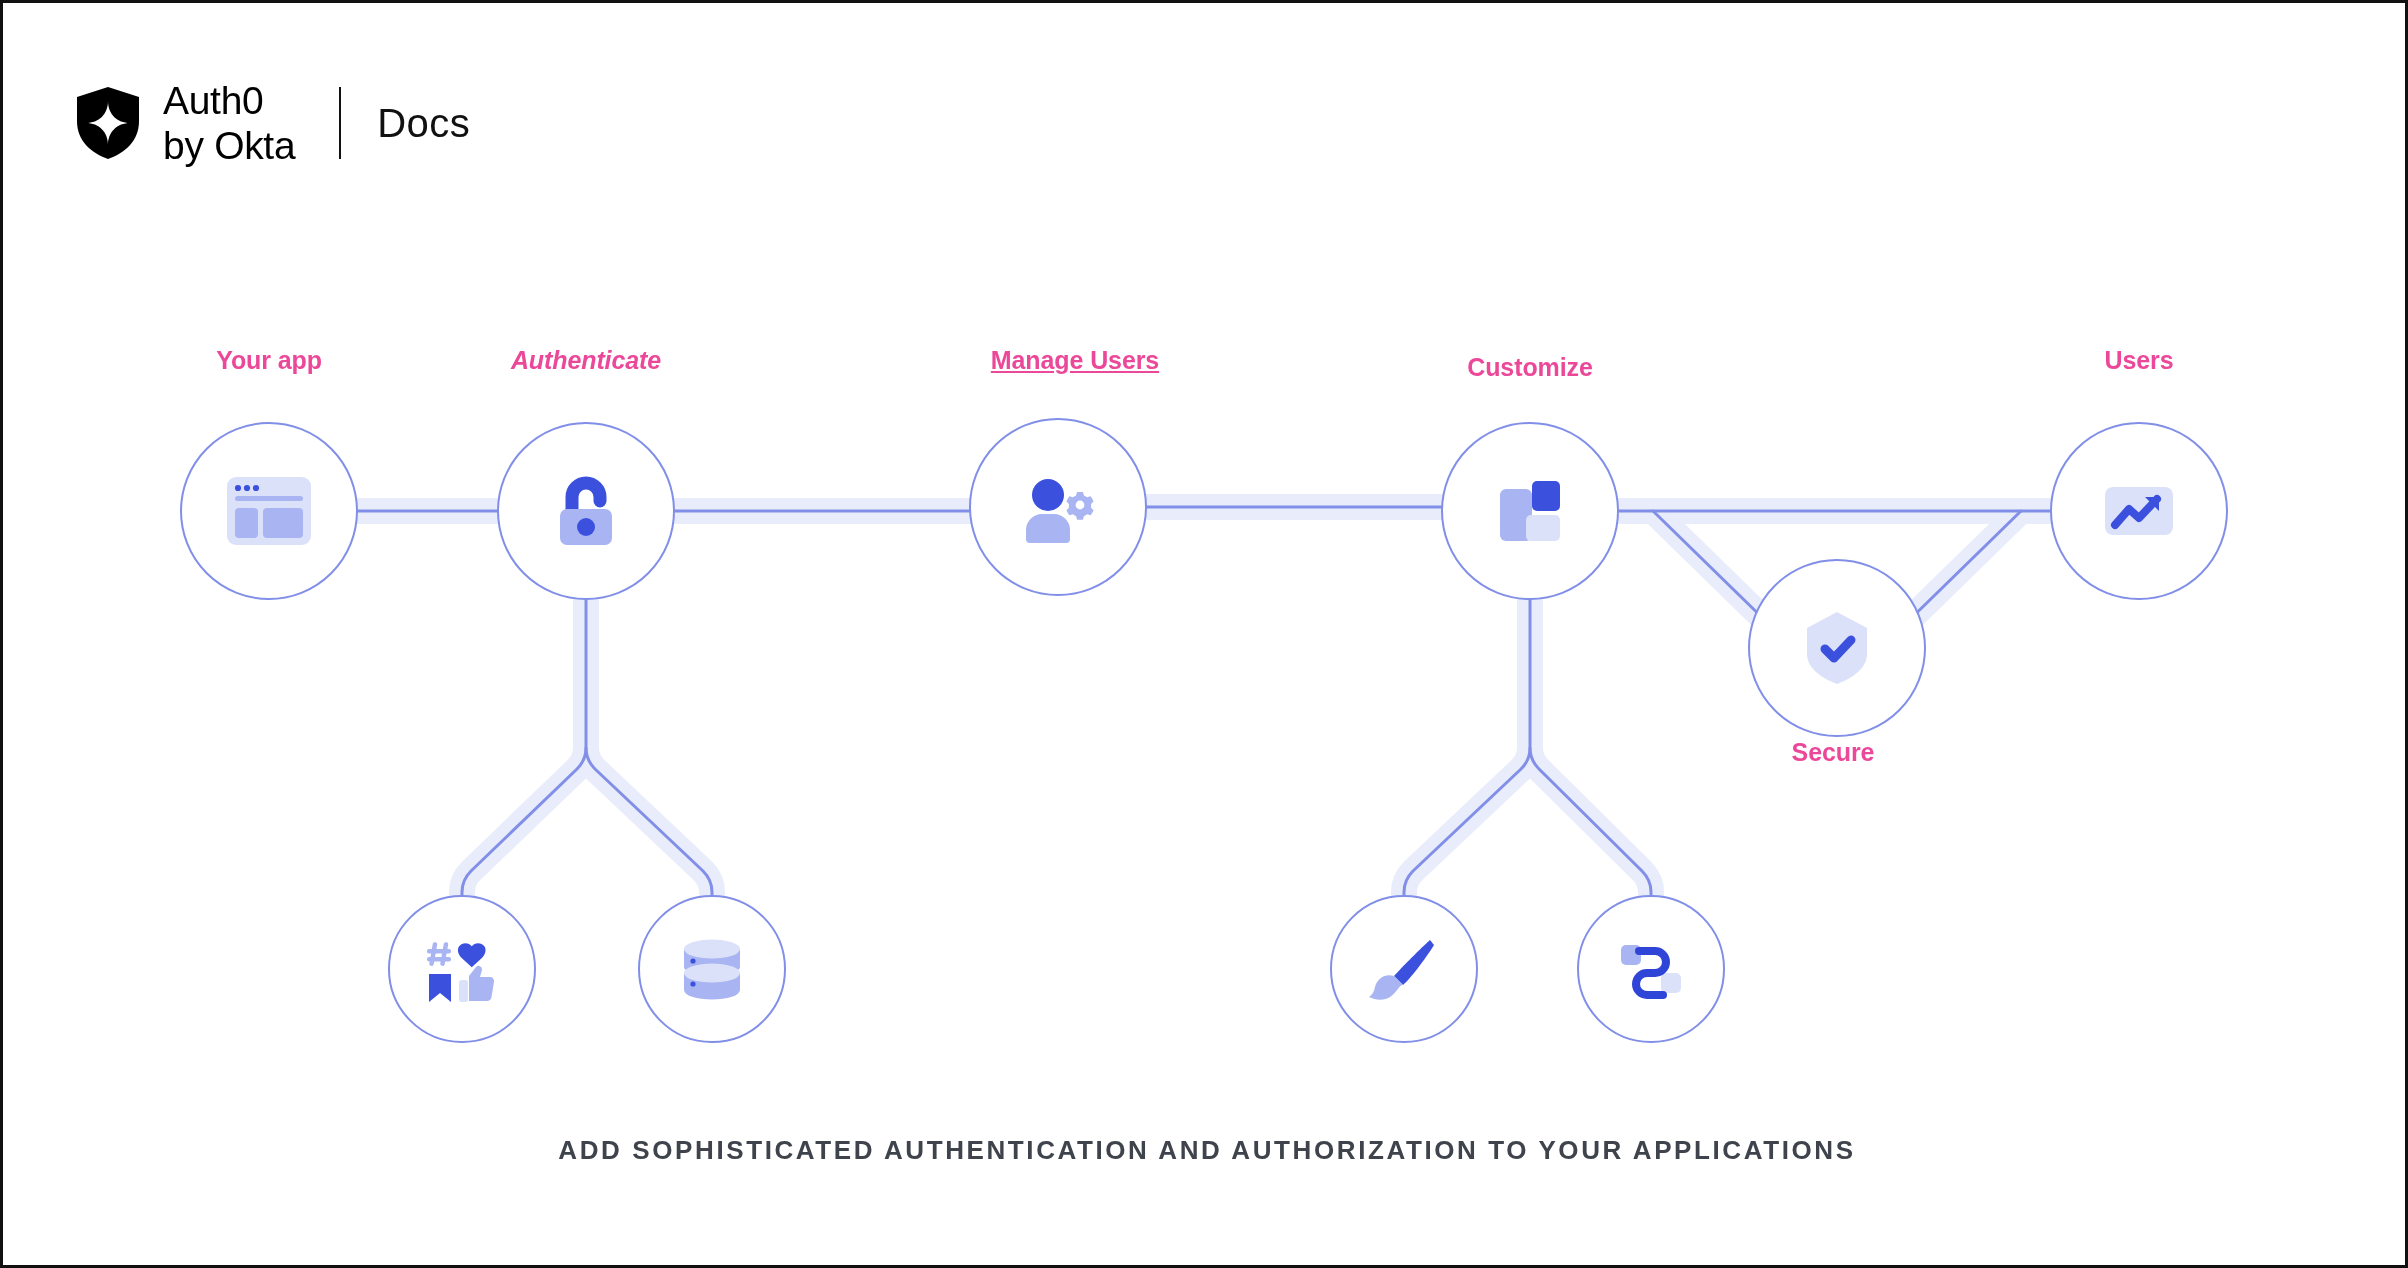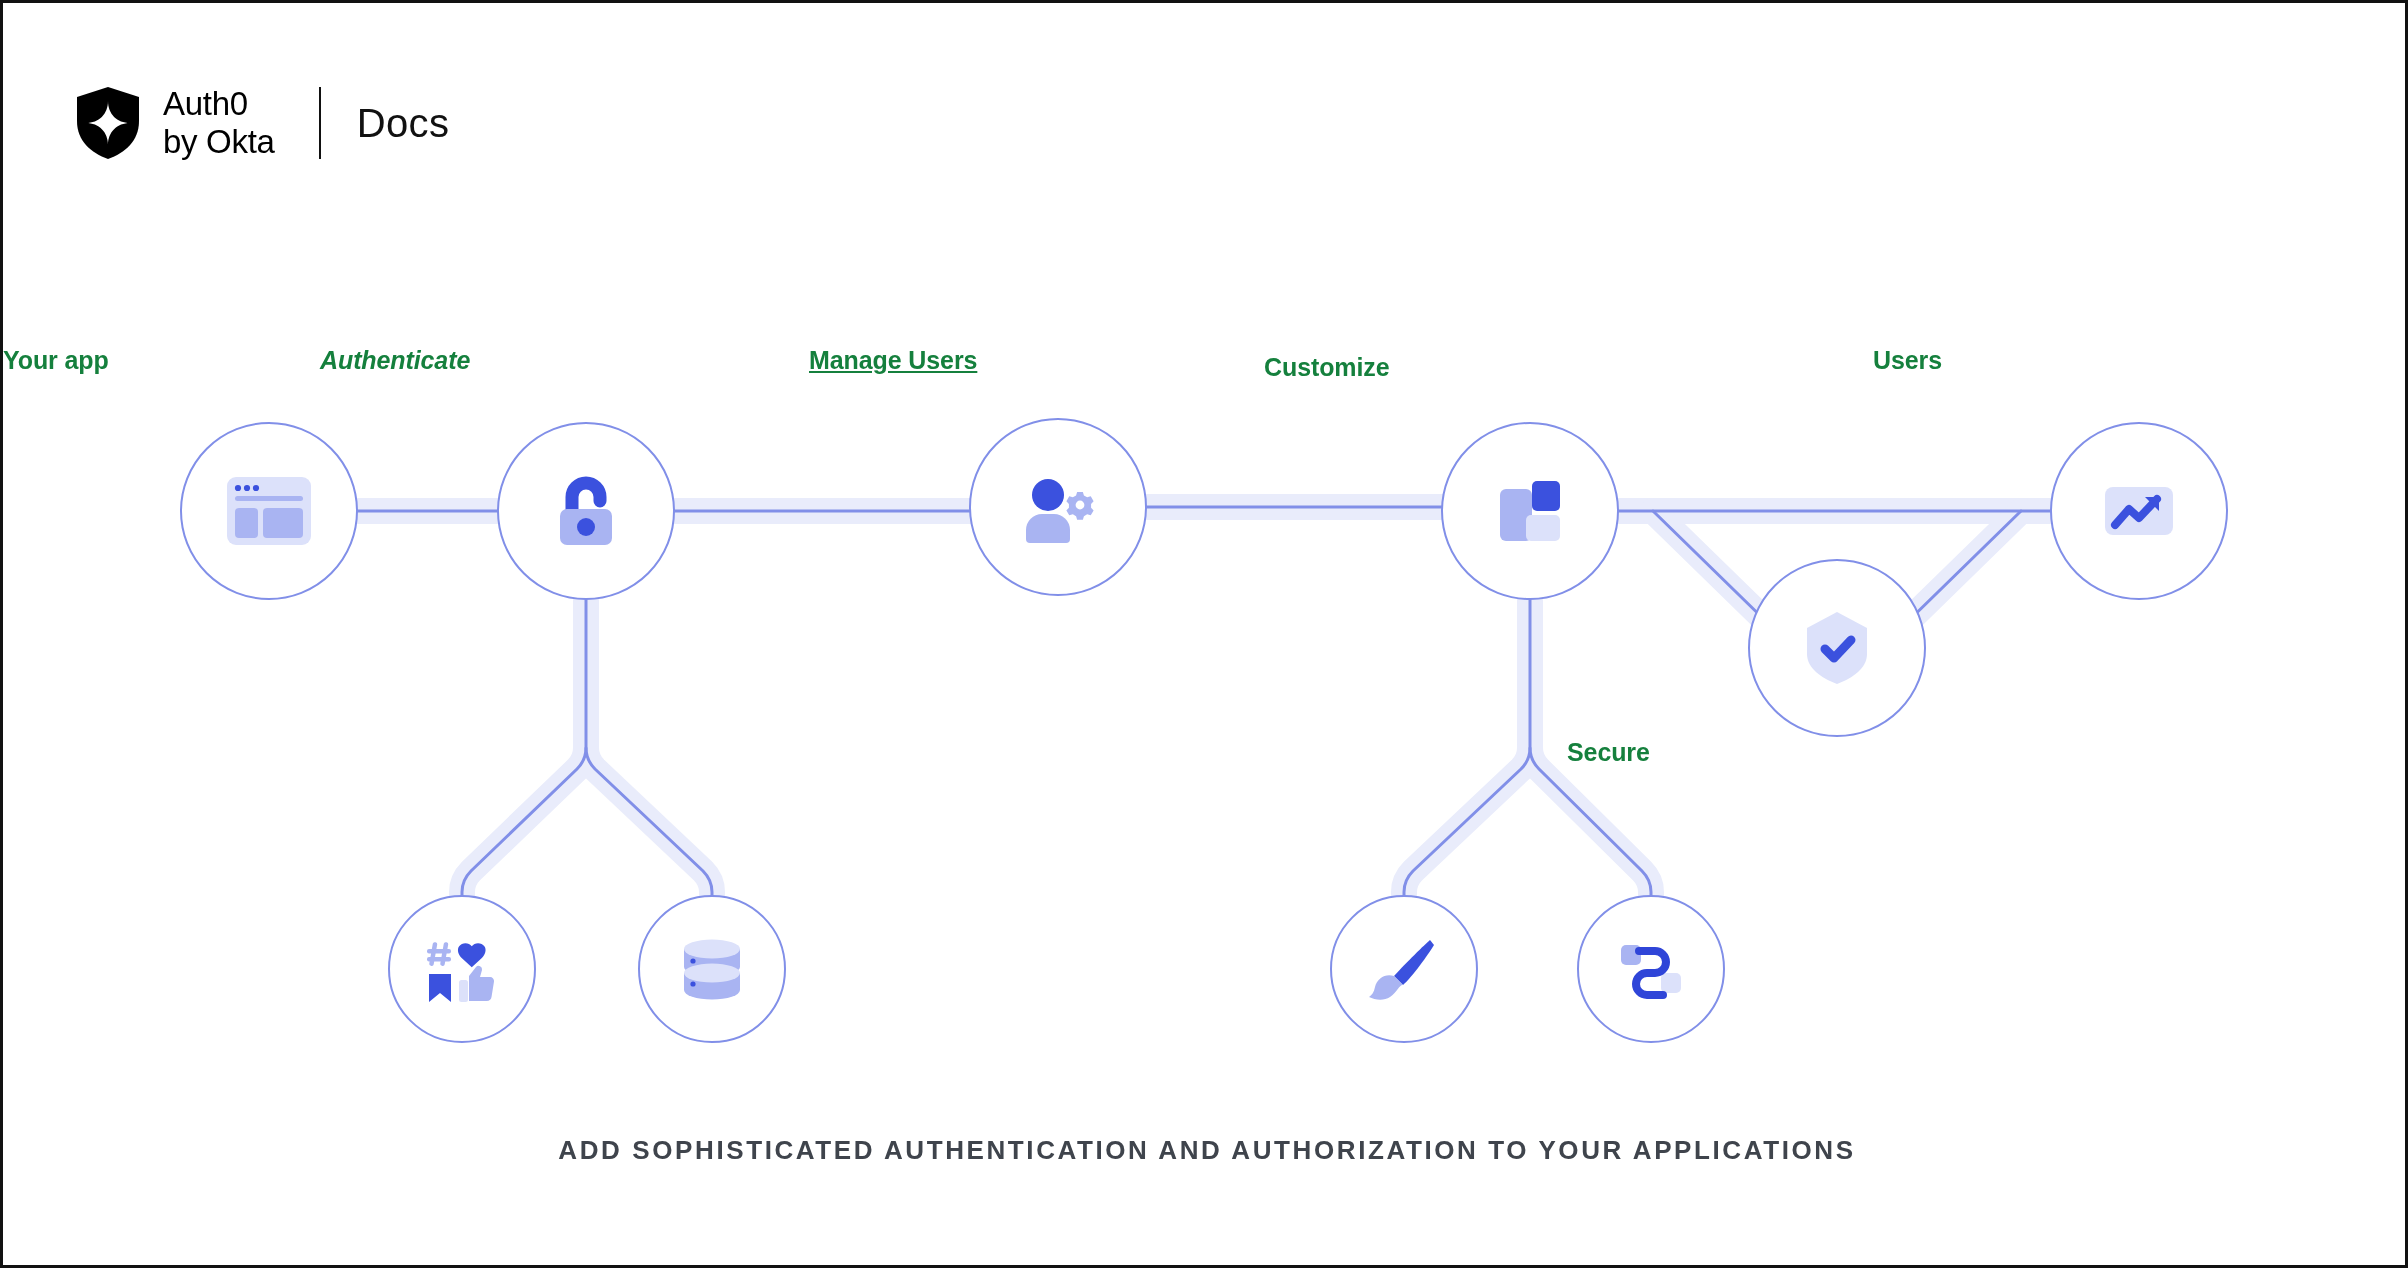--- a/index.html
+++ b/index.html
@@ -34,21 +34,21 @@
     width: 62px;
     height: 72px;
     flex: none;
   }
   #brand-wordmark {
     margin-left: 24px;
     display: flex;
     flex-direction: column;
     justify-content: center;
     line-height: 1.16;
-    font-size: 33px;
+    font-size: 39px;
     color: #000000;
     letter-spacing: -0.3px;
   }
   #brand-divider {
     width: 2px;
     height: 72px;
     background: #111111;
     margin: 0 36px 0 44px;
   }
   #brand-docs {
@@ -82,24 +82,24 @@
     align-items: center;
     justify-content: center;
   }
   .node.big   { width: 178px; height: 178px; }
   .node.small { width: 148px; height: 148px; }
 
   .node-label {
     position: absolute;
     font-size: 25px;
     font-weight: 700;
-    color: #15803d;
+    color: #ec4899;
     white-space: nowrap;
     letter-spacing: -0.1px;
-    text-align: left;
+    text-align: center;
   }
 
   #caption {
     position: absolute;
     left: 0;
     top: 1132px;
     width: 2408px;
     text-align: center;
     font-size: 26px;
     font-weight: 700;

